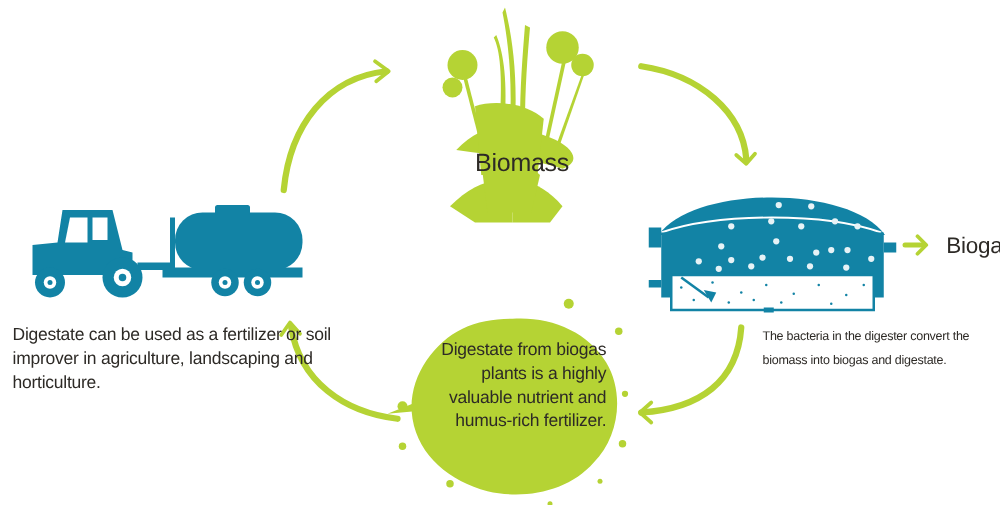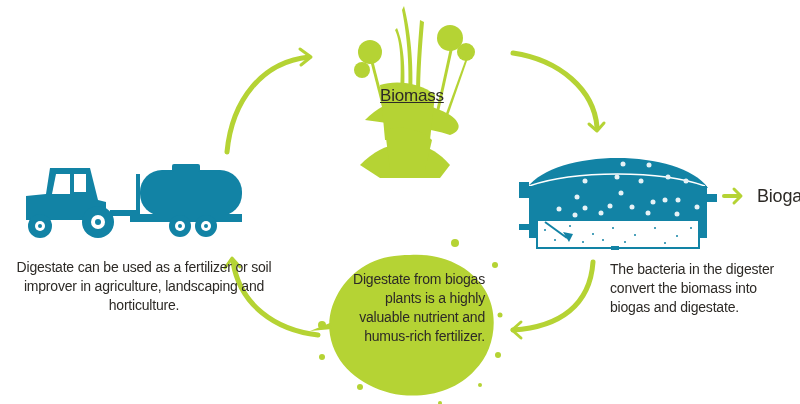--- a/index.html
+++ b/index.html
@@ -1,22 +1,22 @@
 <!DOCTYPE html>
 <html><head>
 <meta charset="utf-8">
 <style>
   html, body { margin:0; padding:0; background:#ffffff; }
   body { width:800px; height:404px; position:relative; overflow:hidden; font-family:"Liberation Sans", "DejaVu Sans", sans-serif; }
   .abs { position:absolute; }
   .label { color:#2d2a26; font-family:"Liberation Sans", sans-serif; font-stretch:condensed; letter-spacing:-0.2px; }
-  .biomass-label { left:380px; top:86px; font-size:17px;text-decoration:underline; }
+  .biomass-label { left:380px; top:120px; font-size:20px; }
   .biogas-label { left:757px; top:186px; font-size:18px; }
-  .desc-left { left:10px; top:258px; width:268px; font-size:14px; line-height:19px; text-align:center; }
-  .desc-right { left:610px; top:260px; width:190px; font-size:14px; line-height:19px; text-align:left; }
+  .desc-left { left:10px; top:258px; width:268px; font-size:14px; line-height:19px; text-align:left; }
+  .desc-right { left:610px; top:260px; width:190px; font-size:10px; line-height:19px; text-align:left; }
   .splat-text { left:335px; top:270px; width:150px; font-size:14px; line-height:19px; text-align:right; }
   svg { position:absolute; }
 </style>
 </head>
 <body>
 
 <svg class="abs" style="left:0;top:0" width="800" height="404" viewBox="0 0 800 404">
   <g fill="none" stroke="#b5d334" stroke-linecap="round" stroke-linejoin="round">
 
     <path d="M227 152 C 232 100, 262 62, 309 57" stroke-width="5"></path>

